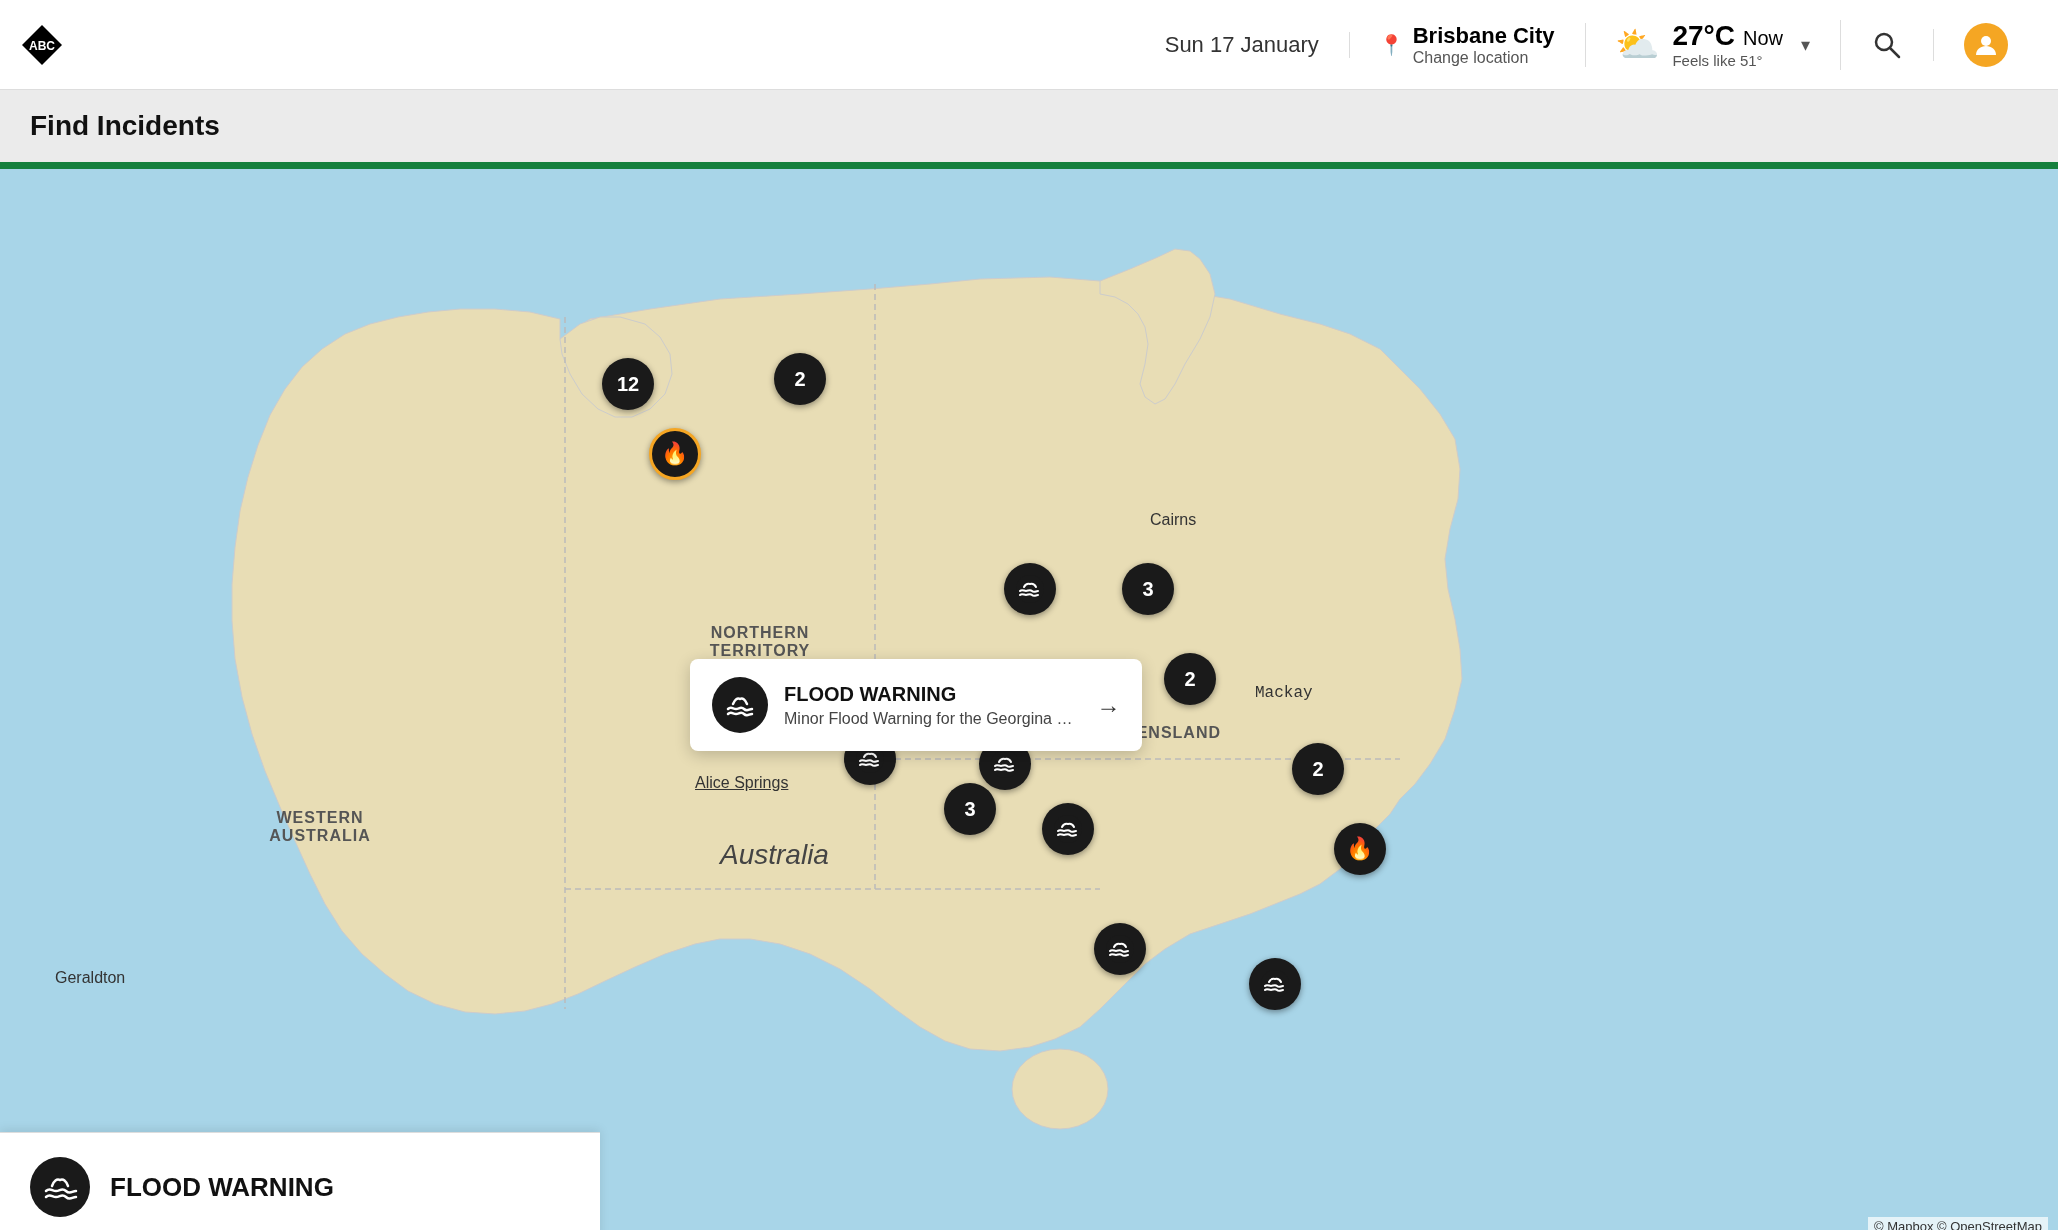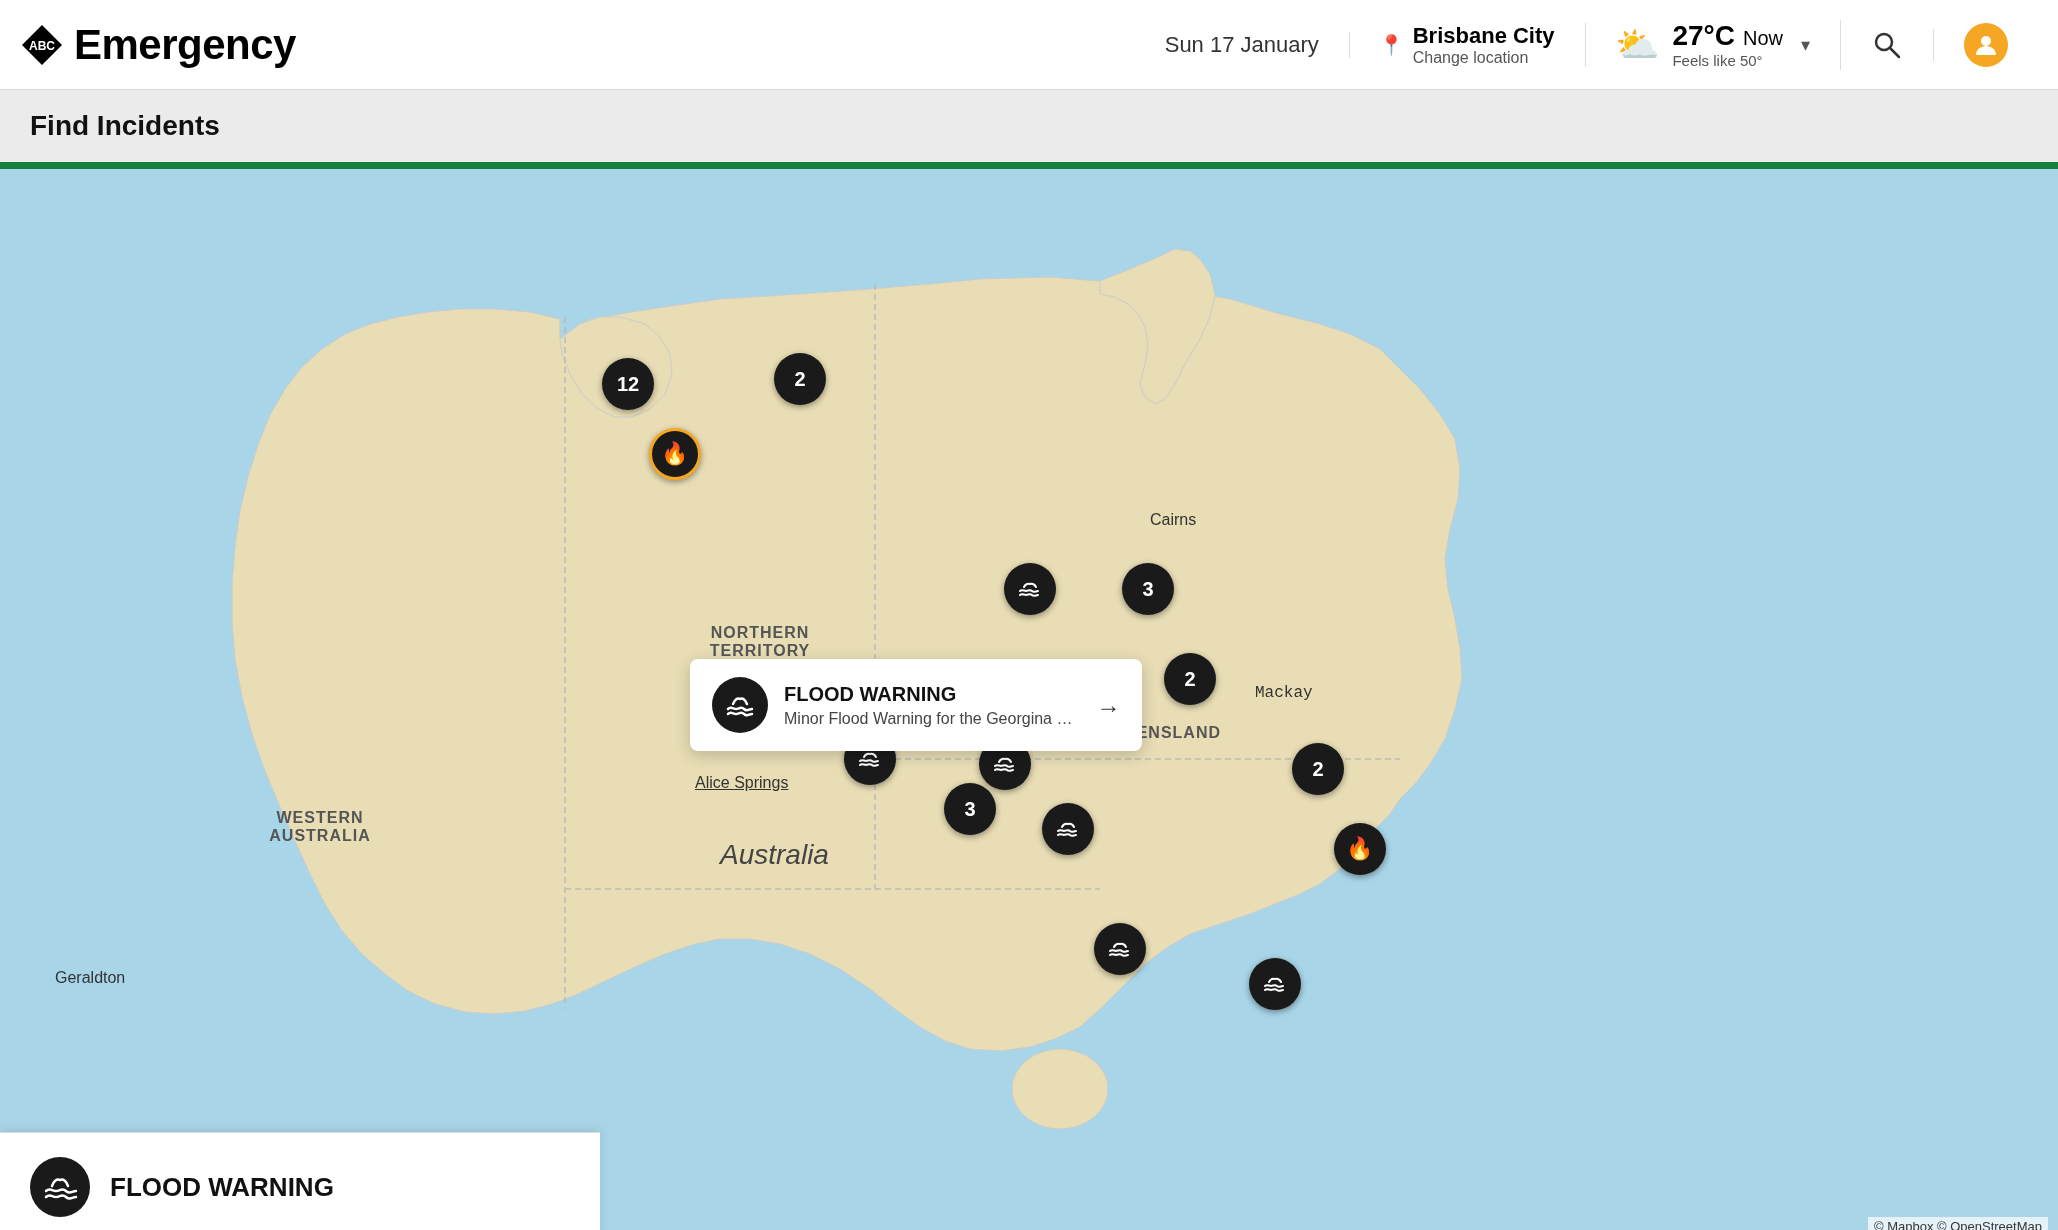--- a/index.html
+++ b/index.html
@@ -264,39 +264,38 @@
 <body>
 
 <div class="header">
   <div class="header-logo">
     <div class="abc-logo">
       <svg class="abc-diamond" viewBox="0 0 44 44" xmlns="http://www.w3.org/2000/svg">
         <path d="M22 2 L42 22 L22 42 L2 22 Z" fill="#000"></path>
         <text x="22" y="27" text-anchor="middle" font-size="12" font-weight="bold" fill="white">ABC</text>
       </svg>
     </div>
-    <span class="header-title">Emergency</span>
   </div>
   <div class="header-spacer"></div>
   <div class="header-date">Sun 17 January</div>
   <div class="header-location">
     <span class="location-pin">📍</span>
     <div>
       <span class="location-city">Brisbane City</span>
       <span class="location-change">Change location</span>
     </div>
   </div>
   <div class="header-weather">
     <span class="weather-icon">⛅</span>
     <div>
       <div style="display:flex;align-items:baseline;gap:8px;">
         <span class="weather-temp">27°C</span>
         <span class="weather-now">Now</span>
       </div>
-      <span class="weather-desc">Feels like 50°</span>
+      <span class="weather-desc">Feels like 51°</span>
     </div>
     <span class="weather-chevron">▾</span>
   </div>
   <div class="header-search">
     <svg width="32" height="32" viewBox="0 0 32 32" fill="none" xmlns="http://www.w3.org/2000/svg">
       <circle cx="13" cy="13" r="8" stroke="#333" stroke-width="2.5" fill="none"></circle>
       <line x1="19" y1="19" x2="28" y2="28" stroke="#333" stroke-width="2.5" stroke-linecap="round"></line>
     </svg>
   </div>
   <div class="header-user">

